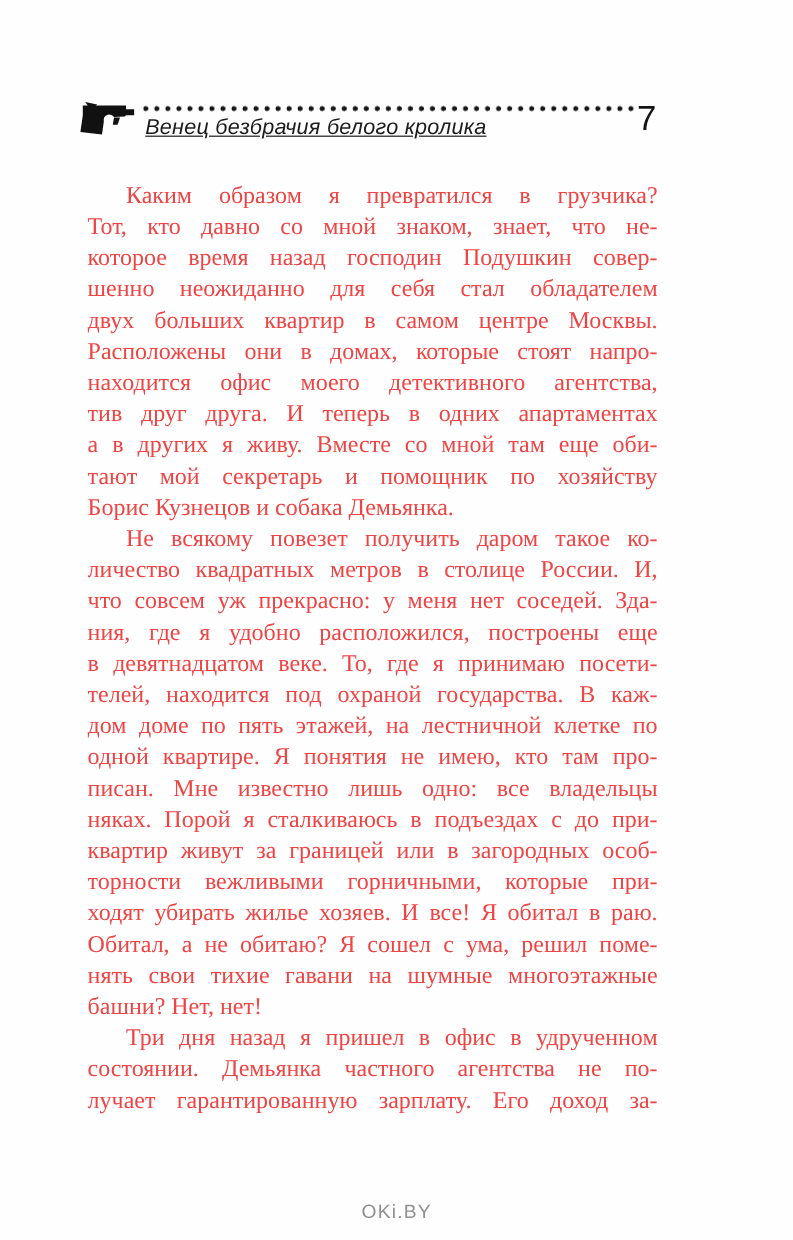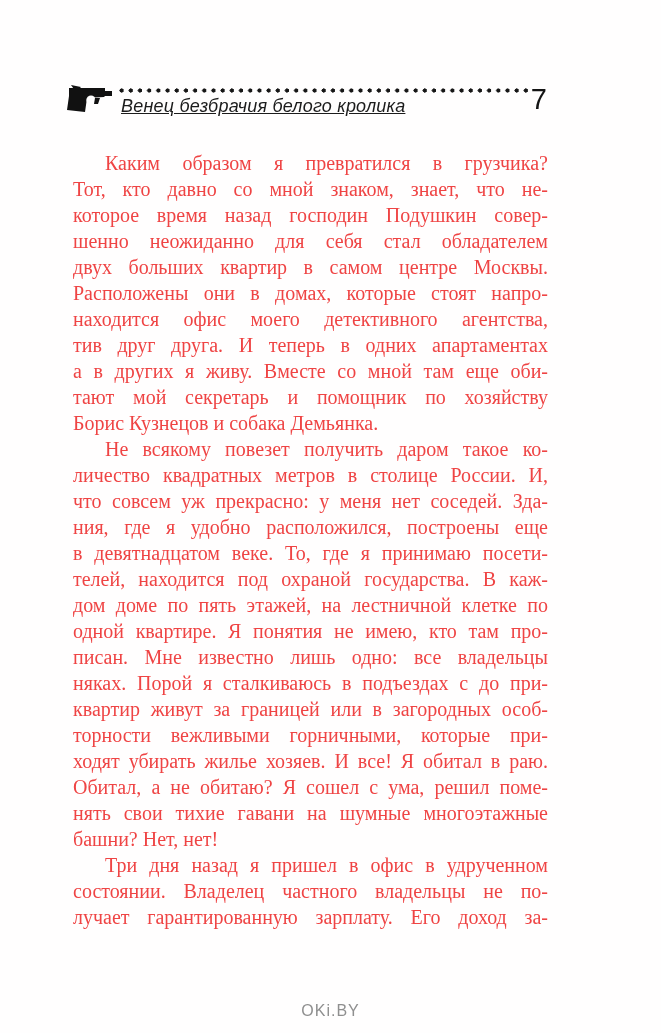--- a/index.html
+++ b/index.html
@@ -98,19 +98,19 @@
       <div class="line">одной квартире. Я понятия не имею, кто там про-</div>
       <div class="line">писан. Мне известно лишь одно: все владельцы</div>
       <div class="line">няках. Порой я сталкиваюсь в подъездах с до при-</div>
       <div class="line">квартир живут за границей или в загородных особ-</div>
       <div class="line">торности вежливыми горничными, которые при-</div>
       <div class="line">ходят убирать жилье хозяев. И все! Я обитал в раю.</div>
       <div class="line">Обитал, а не обитаю? Я сошел с ума, решил поме-</div>
       <div class="line">нять свои тихие гавани на шумные многоэтажные</div>
       <div class="line last">башни? Нет, нет!</div>
       <div class="line indent">Три дня назад я пришел в офис в удрученном</div>
-      <div class="line">состоянии. Владелец частного владельцы не по-</div>
+      <div class="line">состоянии. Демьянка частного агентства не по-</div>
       <div class="line">лучает гарантированную зарплату. Его доход за-</div>
     </div>
 
   <div class="watermark">OKi.BY</div>
 
 </div>
 
 </body></html>

